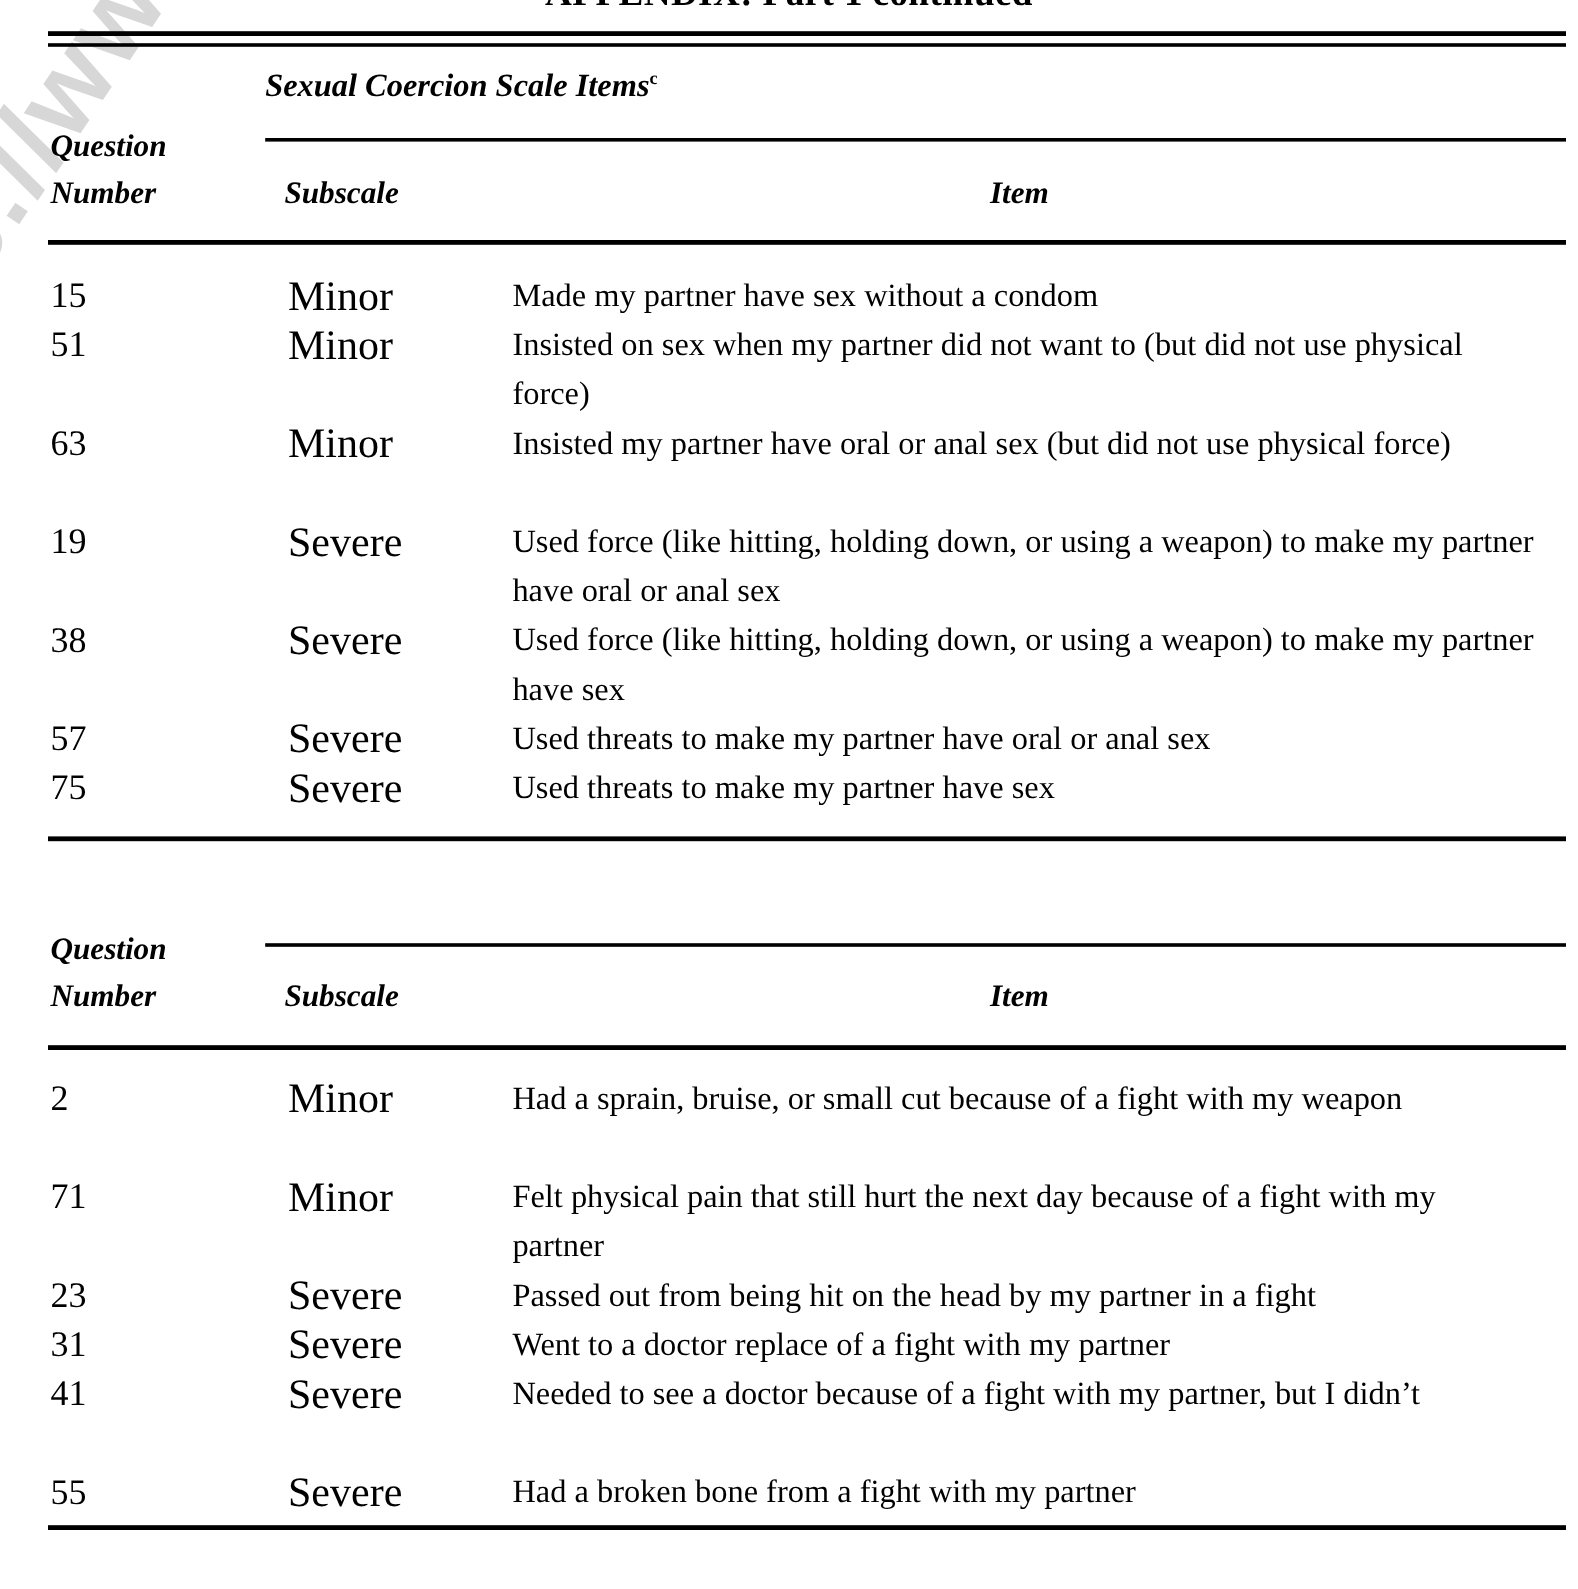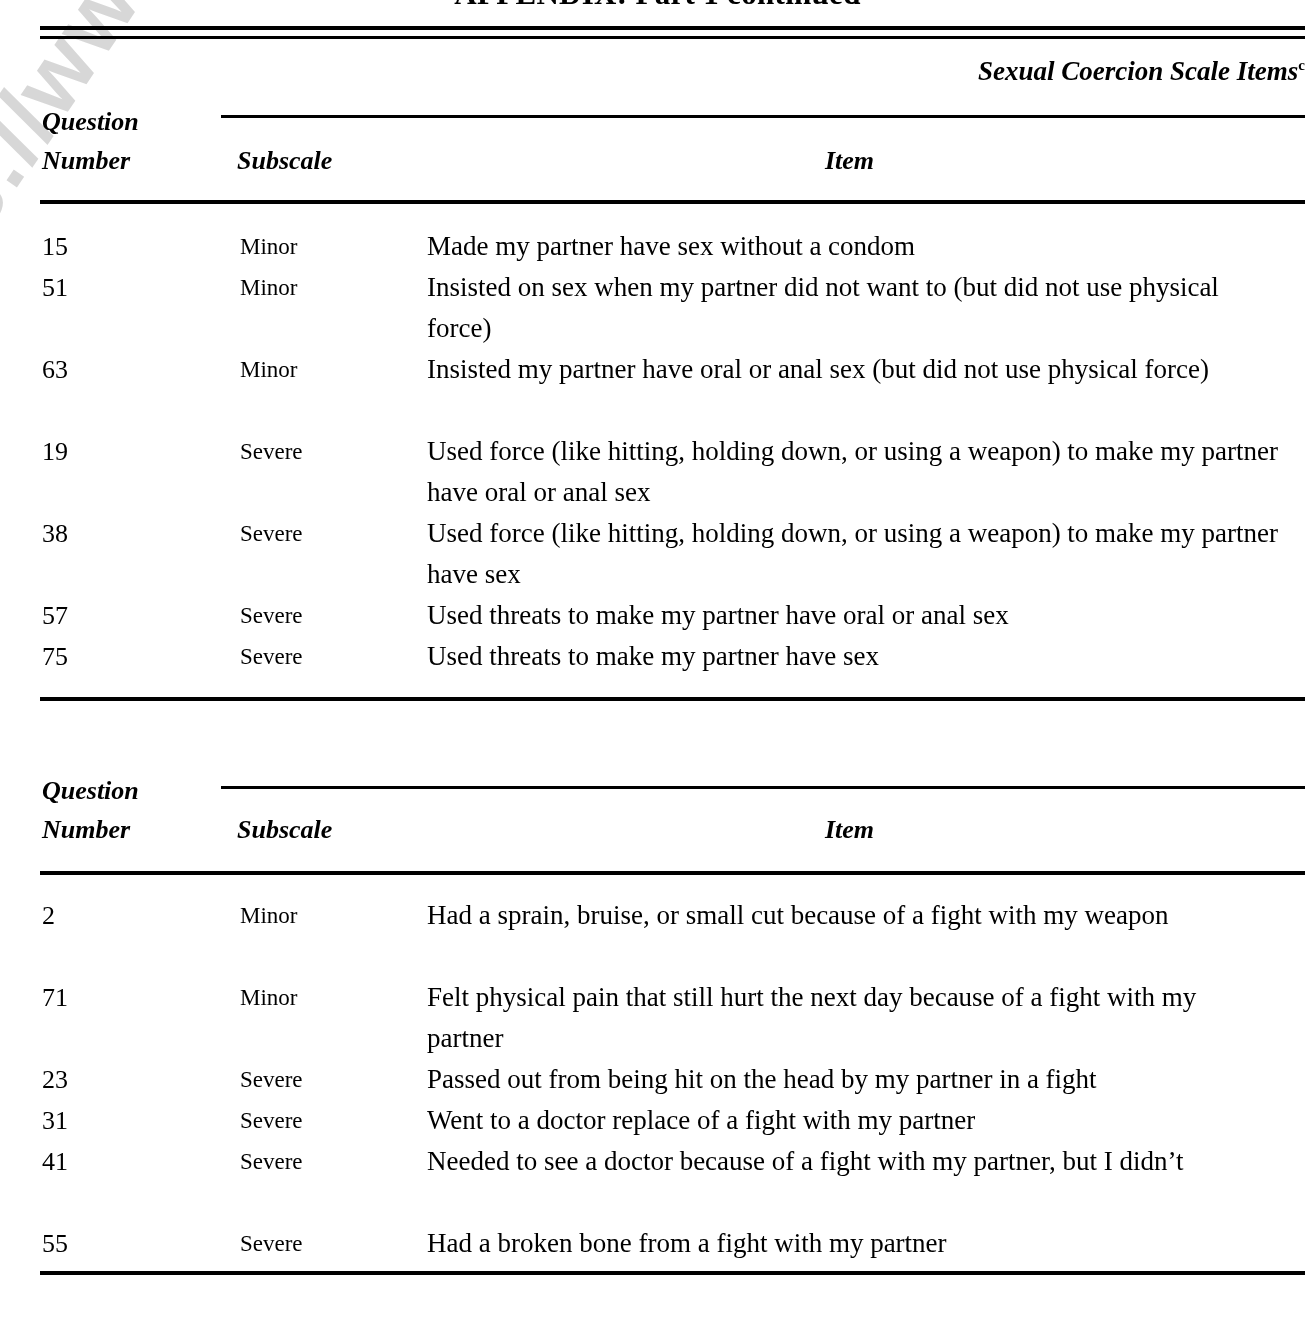--- a/index.html
+++ b/index.html
@@ -60,21 +60,21 @@
   }
   .rule-full    { left: 40px;  width: 1265px; height: 4px; }
   .rule-thin    { left: 40px;  width: 1265px; height: 3px; }
   .rule-partial { left: 221px; width: 1084px; height: 3px; }
 
   
   .section-title {
     position: absolute;
     left: 221px;
     width: 1084px;
-    text-align: right;
+    text-align: left;
     font-style: italic;
     font-weight: 700;
     font-size: 27px;
     z-index: 7;
   }
   .section-title sup {
     font-size: 15px;
     font-style: normal;
     font-weight: 700;
     vertical-align: super;
@@ -96,29 +96,29 @@
   .row {
     position: absolute;
     left: 0;
     width: 1315px;
     z-index: 7;
   }
   .cell-num {
     position: absolute;
     left: 42px;
     width: 170px;
-    font-size: 26px;
+    font-size: 30px;
     line-height: 41px;
     text-align: left;
   }
   .cell-sub {
     position: absolute;
     left: 240px;
     width: 180px;
-    font-size: 23px;
+    font-size: 35px;
     line-height: 41px;
     text-align: left;
   }
   .cell-item {
     position: absolute;
     left: 427px;
     width: 852px;
     font-size: 27px;
     line-height: 41px;
     text-align: left;

